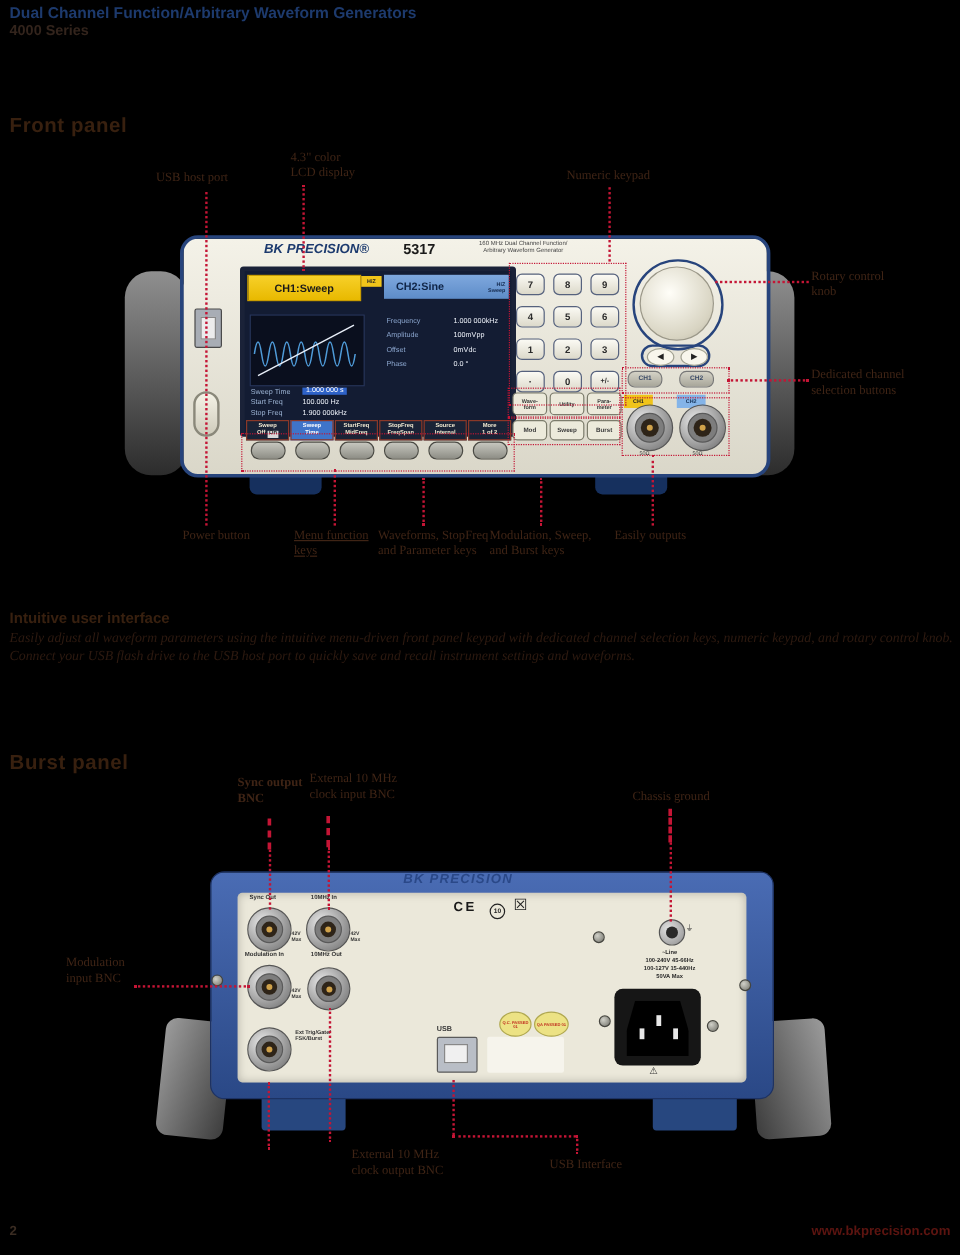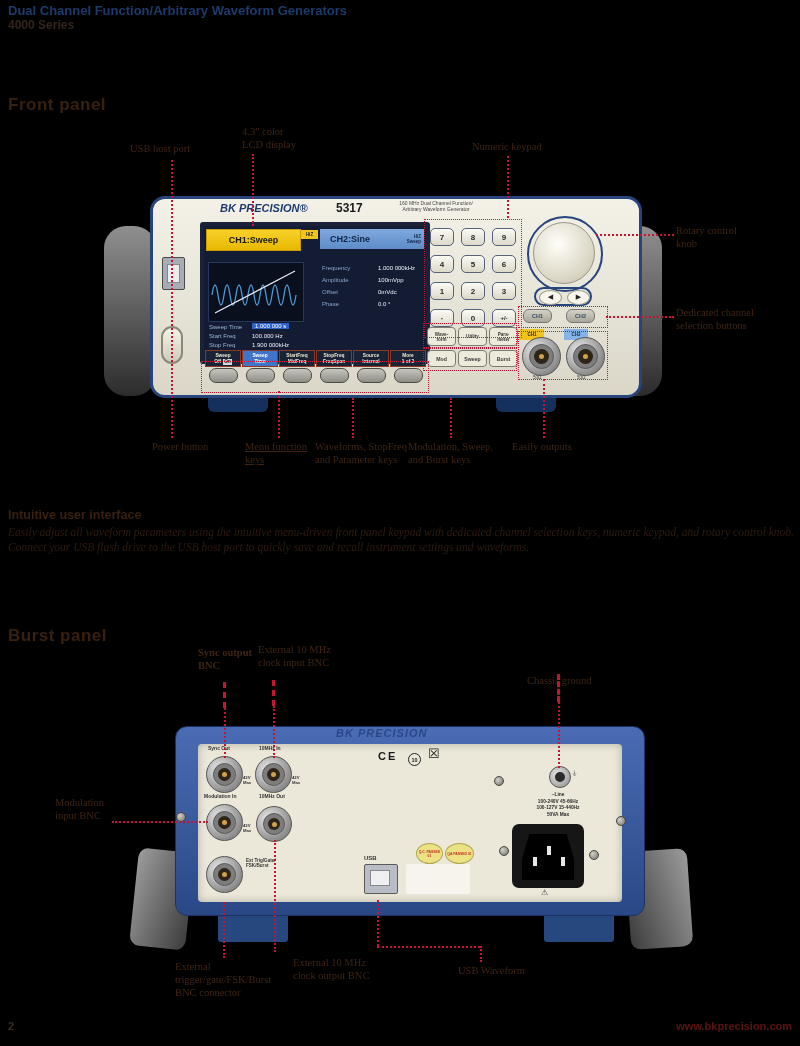--- a/index.html
+++ b/index.html
@@ -332,29 +332,26 @@
     <div class="screw" style="left:499px;top:846px;"></div>
     <div class="screw" style="left:589px;top:850px;"></div>
     <div class="screw" style="left:176px;top:812px;"></div>
     <div class="screw" style="left:616px;top:816px;"></div>
   </div>
 
   <div class="co" style="left:198px;top:646px;font-weight:bold;">Sync output
 BNC</div>
   <div class="co" style="left:258px;top:643px;">External 10 MHz
 clock input BNC</div>
-  <div class="co" style="left:527px;top:658px;margin-top:16px;">Chassis ground</div>
+  <div class="co" style="left:527px;top:658px;">Chassis ground</div>
   <div class="co" style="left:55px;top:796px;">Modulation
 input BNC</div>
-  <div class="co" style="left:175px;top:960px;">External
-trigger/gate/FSK/Burst
-BNC connector</div>
   <div class="co" style="left:293px;top:956px;">External 10 MHz
 clock output BNC</div>
-  <div class="co" style="left:458px;top:964px;">USB Waveform</div>
+  <div class="co" style="left:458px;top:964px;">USB Interface</div>
 
   <div class="vld" style="left:223px;top:682px;height:26px;"></div>
   <div class="vl" style="left:224px;top:708px;height:50px;"></div>
   <div class="vld" style="left:272px;top:680px;height:26px;"></div>
   <div class="vl" style="left:273px;top:706px;height:52px;"></div>
   <div class="vld" style="left:557px;top:674px;height:28px;"></div>
   <div class="vl" style="left:558px;top:702px;height:66px;"></div>
   <div class="hl" style="left:112px;top:821px;width:96px;"></div>
   <div class="vl" style="left:223px;top:902px;height:56px;"></div>
   <div class="vl" style="left:274px;top:840px;height:112px;"></div>

